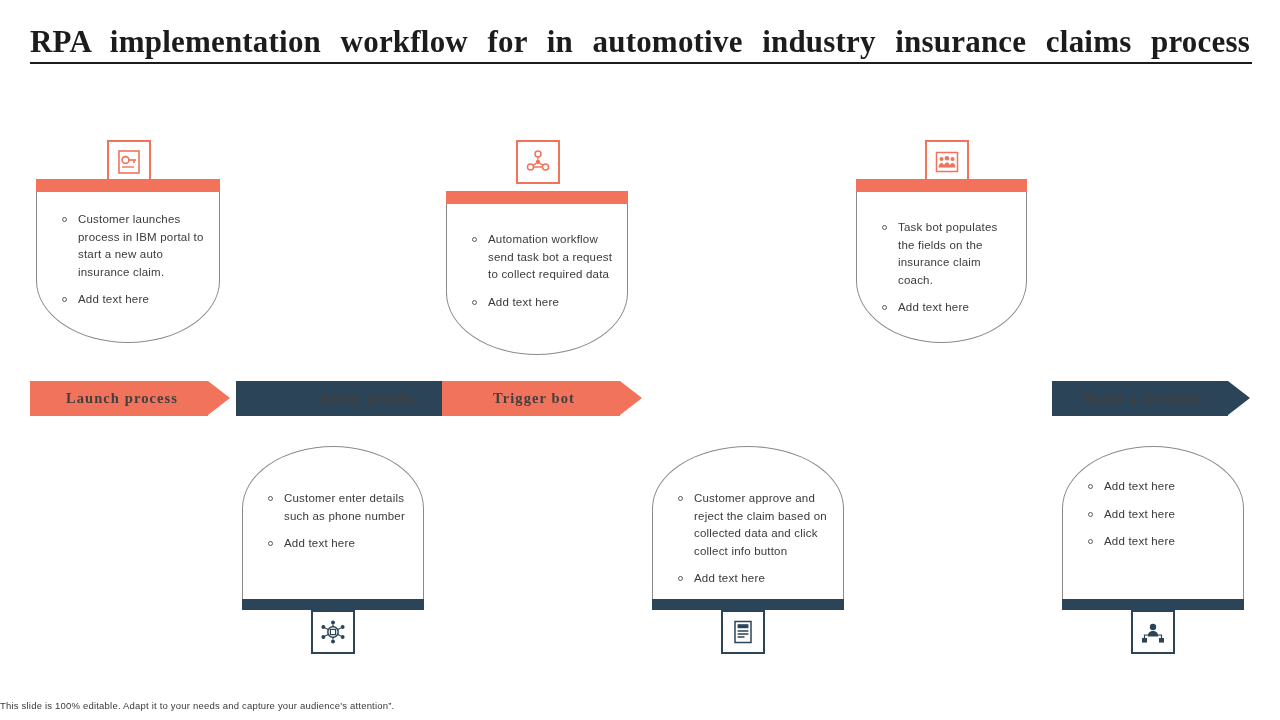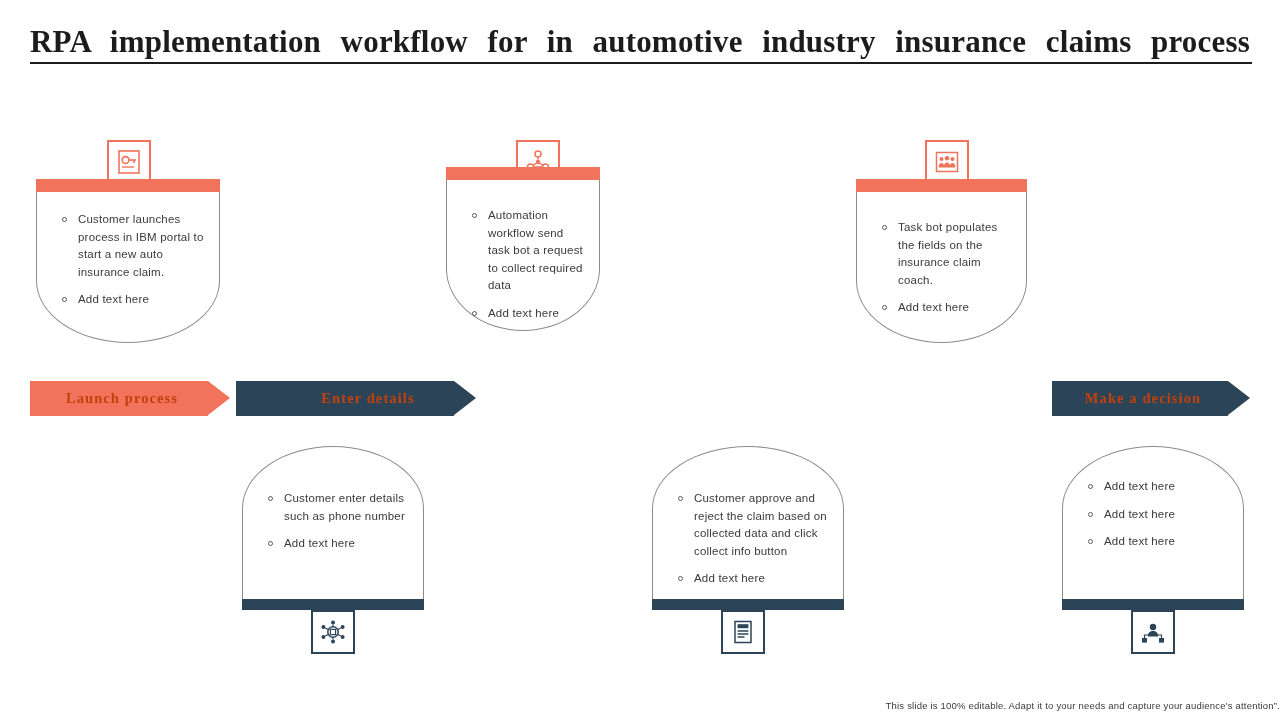--- a/index.html
+++ b/index.html
@@ -78,21 +78,21 @@
     height: 0;
     border-top: 17.5px solid transparent;
     border-bottom: 17.5px solid transparent;
   }
   .arrow .lbl {
     position: relative;
     z-index: 3;
     font-family: "Liberation Serif", serif;
     font-size: 14.5px;
     font-weight: bold;
-    color: #c2410c;
+    color: #404040;
     letter-spacing: 1.1px;
     margin-right: 16px;
     white-space: nowrap;
   }
   .arrow.orange .body { background: #f2735b; }
   .arrow.orange .head { border-left: 22px solid #f2735b; }
   .arrow.navy .body { background: #2b4457; }
   .arrow.navy .head { border-left: 22px solid #2b4457; }
 
   
@@ -176,21 +176,21 @@
   }
   .iconbox.orange { border: 2px solid #f2735b; }
   .iconbox.navy { border: 2px solid #2b4457; }
   .iconbox svg { display: block; }
   
   .footer {
     position: absolute;
     left: 0;
     top: 700px;
     width: 1280px;
-    text-align: right;
+    text-align: left;
     font-size: 9.5px;
     color: #3a3a3a;
     letter-spacing: 0.2px;
   }
 </style>
 </head>
 <body>
 
 <div class="slide">
 
@@ -255,27 +255,32 @@
     <span>
       <svg width="26" height="26" viewBox="0 0 26 26">
         <circle cx="13" cy="5" r="3" fill="none" stroke="#f2735b" stroke-width="1.5"></circle>
         <circle cx="5.5" cy="18" r="3" fill="none" stroke="#f2735b" stroke-width="1.5"></circle>
         <circle cx="20.5" cy="18" r="3" fill="none" stroke="#f2735b" stroke-width="1.5"></circle>
         <circle cx="13" cy="13" r="2.2" fill="#f2735b"></circle>
         <path d="M13 8 V10.8 M11.2 14.4 L7.6 16.6 M14.8 14.4 L18.4 16.6 M8.5 18 H17.5" stroke="#f2735b" stroke-width="1.3" fill="none"></path>
       </svg>
     </span>
   </div>
-  <div class="cap up" style="left:446px; top:167px; width:154px; height:164px;">
+  <div class="cap up" style="left:446px; top:191px; width:182px; height:164px;">
     <div class="cap-body"></div>
     <div class="bar orange"></div>
     <div class="bullets" style="top:40px;">
       <div class="bullet">Automation workflow send task bot a request to collect required data</div>
       <div class="bullet">Add text here</div>
     </div>
+  </div>
+  <div class="arrow orange" style="left:442px; width:200px;">
+    <div class="body"></div>
+    <div class="head"></div>
+    <span class="lbl">Trigger bot</span>
   </div>
 
   <div class="cap down" style="left:652px; top:446px; width:192px; height:164px;">
     <div class="cap-body"></div>
     <div class="bar navy"></div>
     <div class="bullets">
       <div class="bullet">Customer approve and reject the claim based on collected data and click collect info button</div>
       <div class="bullet">Add text here</div>
     </div>
   </div>

